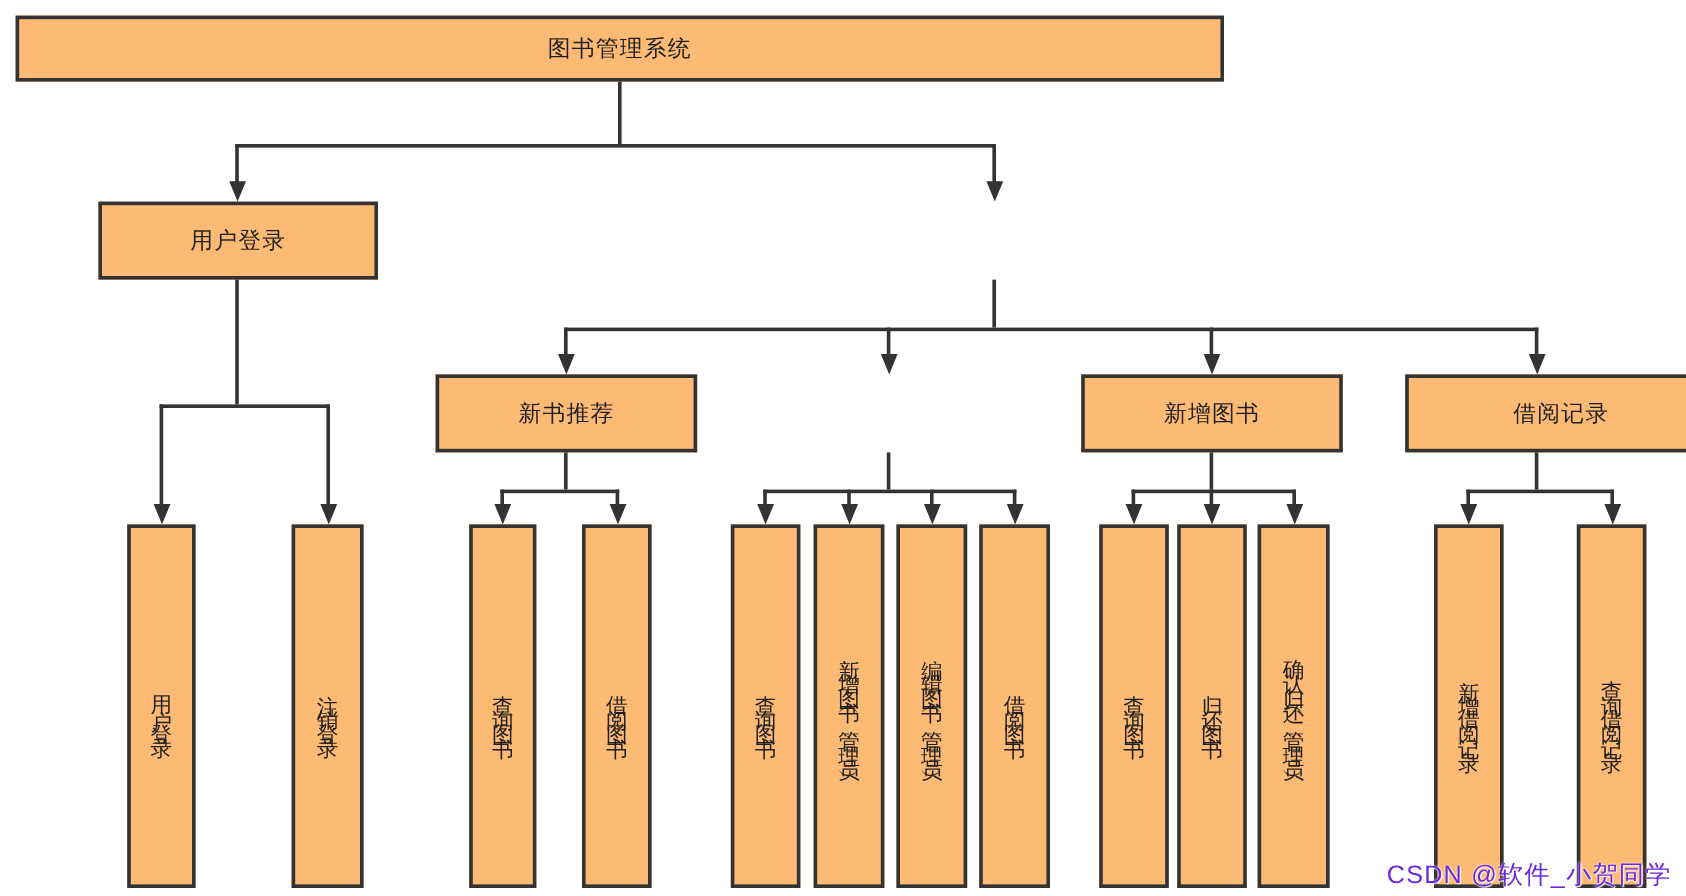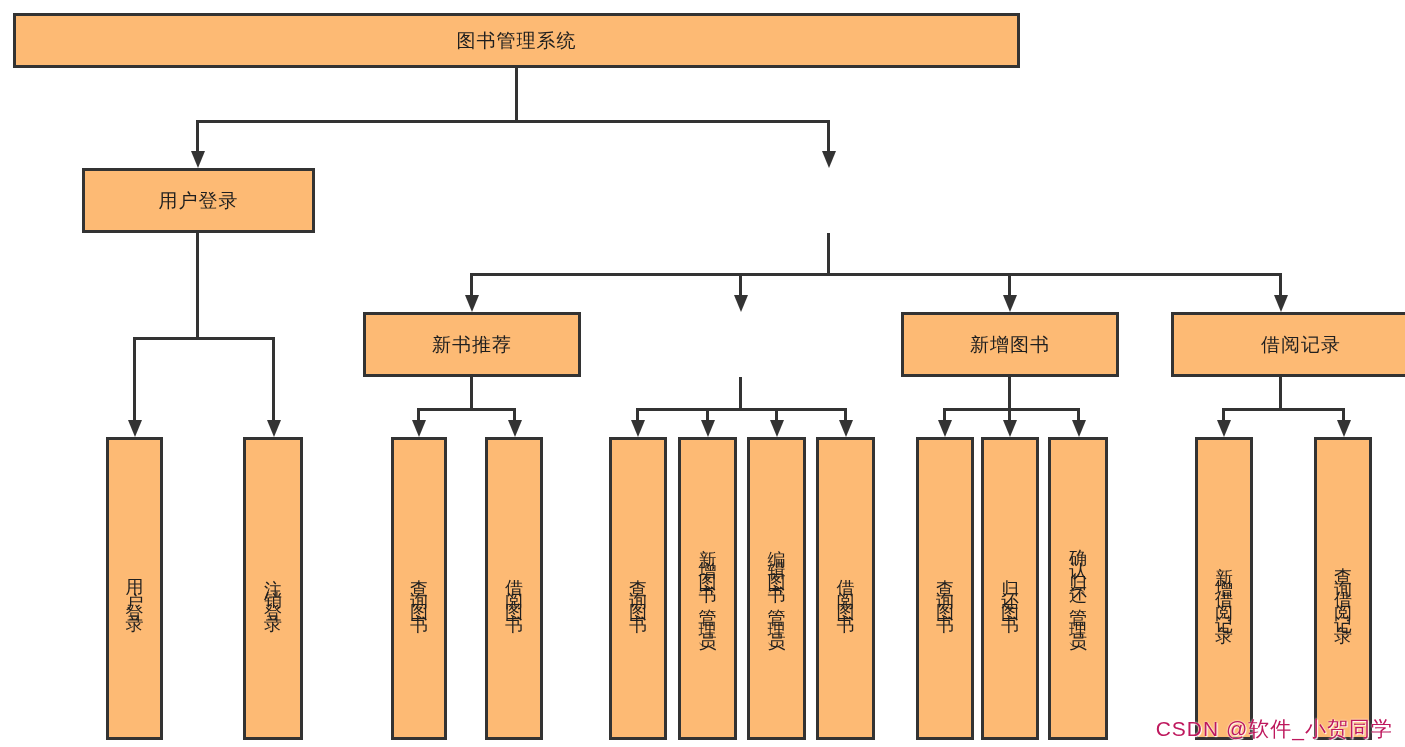--- a/index.html
+++ b/index.html
@@ -46,21 +46,21 @@
     height: 0;
     border-left: 7px solid transparent;
     border-right: 7px solid transparent;
     border-top: 17px solid #333333;
   }
   .watermark {
     position: absolute;
     right: 12px;
     bottom: 4px;
     font-size: 21px;
-    color: #be185d;
+    color: #6d28d9;
     text-shadow: 0 0 2px #ffffff, 1px 1px 1px #ffffff;
     letter-spacing: 1px;
     white-space: nowrap;
   }
 </style>
 </head>
 <body>
 
 <div id="stage">
 

